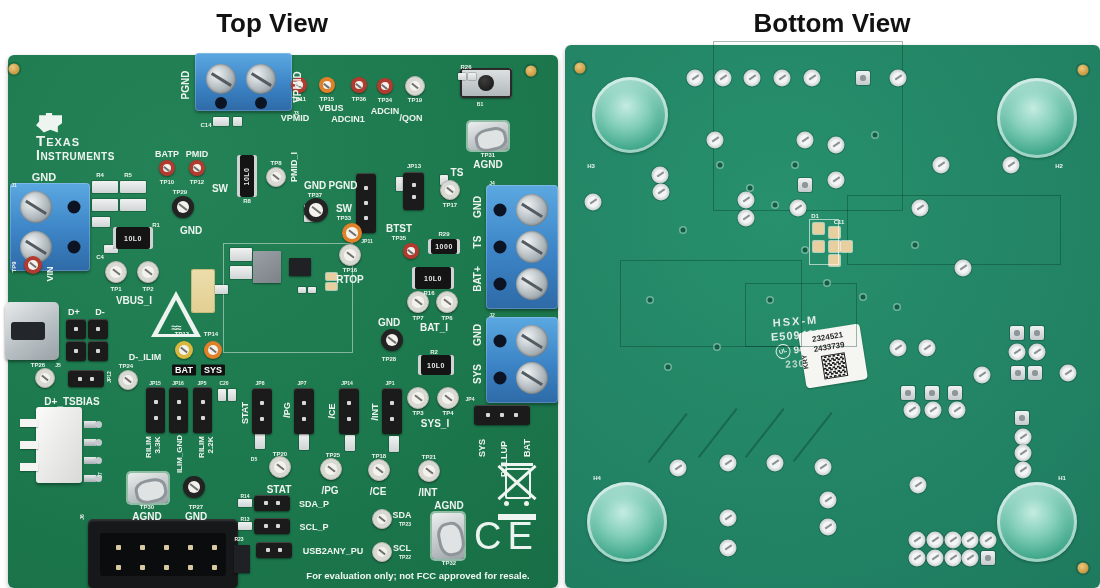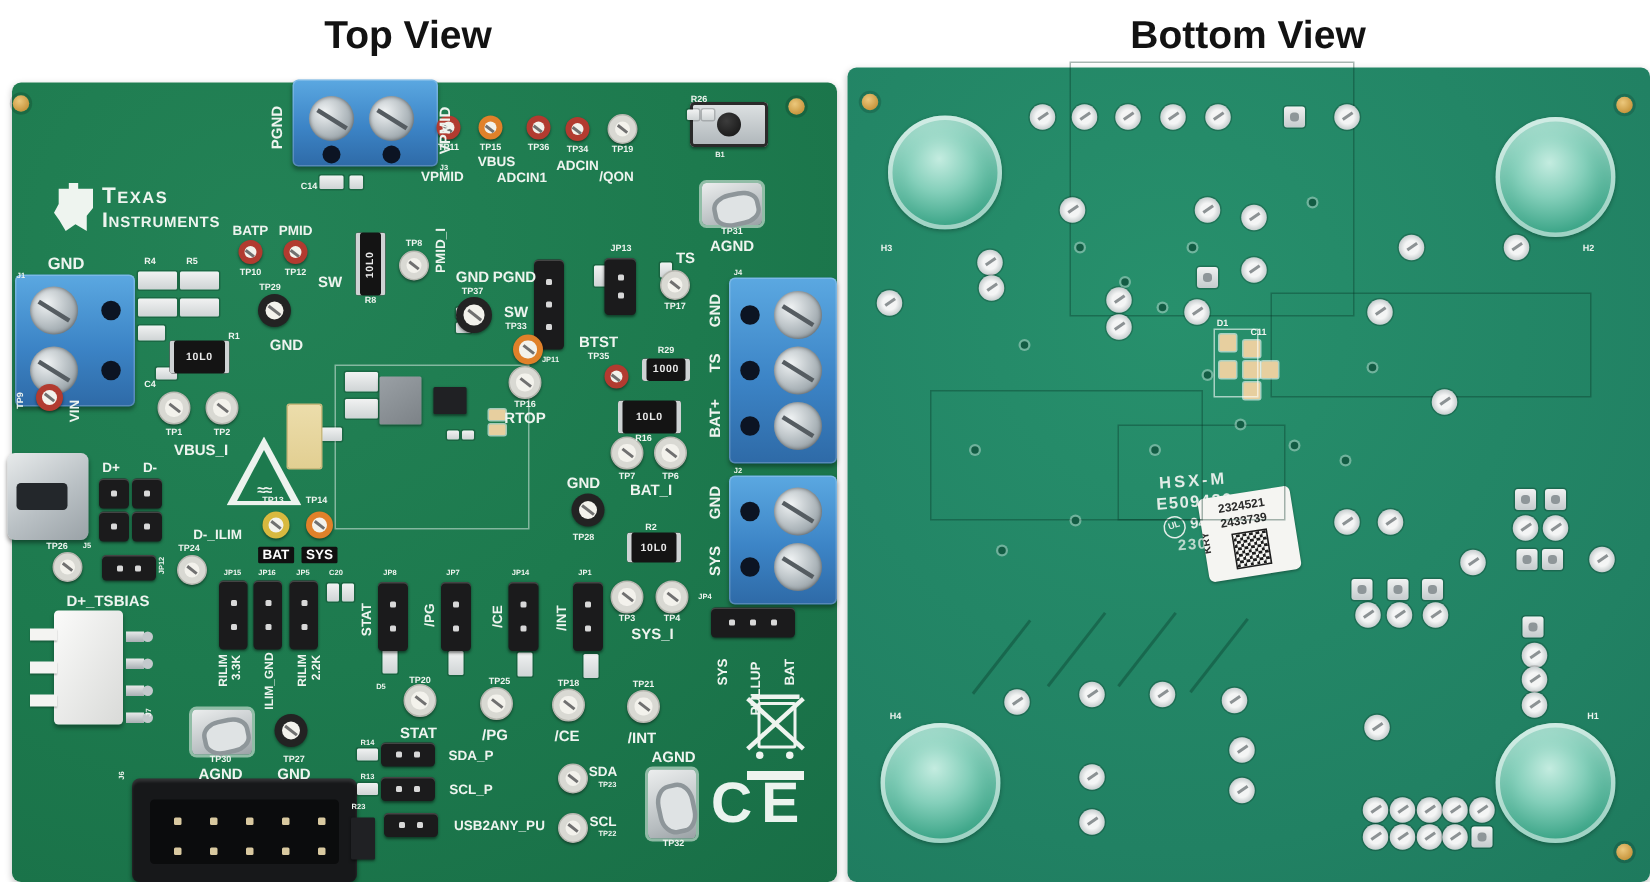--- a/index.html
+++ b/index.html
@@ -42,21 +42,21 @@
   .prt-d{background:#202124;box-shadow:0 1px 2px rgba(0,0,0,.5);}
   .prt-t{background:#e7cf9f;box-shadow:0 0 0 1px rgba(255,255,255,.6);}
   .prt-y{background:linear-gradient(#ecddab,#e2cf92);box-shadow:0 0 0 1px #c9b97c;}
   .gold{position:absolute;width:11px;height:11px;border-radius:50%;transform:translate(-50%,-50%);
         background:radial-gradient(circle at 40% 35%,#ecc87c,#c9973f 70%,#a87c2e);box-shadow:0 0 0 2px rgba(0,0,0,.15);}
 
   
   .sticker{position:absolute;left:22px;top:6px;width:162px;height:48px;background:#f4f4f1;border:2px solid #5a5a58;
            border-radius:4px;display:flex;flex-direction:column;align-items:center;justify-content:center;color:#161616;}
   .sticker div{font-size:13px;font-weight:bold;letter-spacing:.5px;line-height:1.35;}
-  .ti-logo{position:absolute;left:28px;top:58px;width:180px;height:50px;display:flex;align-items:center;color:#eef4ef;}
+  .ti-logo{position:absolute;left:28px;top:58px;width:180px;height:50px;display:flex;align-items:flex-start;color:#eef4ef;flex-direction:column;}
   .ti-bug{width:26px;height:32px;background:#eef4ef;margin-right:6px;
           clip-path:polygon(38% 0,62% 0,62% 12%,100% 12%,100% 52%,84% 68%,84% 100%,55% 86%,30% 100%,14% 78%,0 62%,12% 44%,12% 12%,38% 12%);}
   .ti-text{display:flex;flex-direction:column;font-variant:small-caps;font-weight:bold;line-height:1.05;}
   .ti-text .l1{font-size:15px;letter-spacing:1px;}
   .ti-text .l2{font-size:14px;letter-spacing:.5px;}
 
   .term{position:absolute;background:linear-gradient(180deg,#5ba8e1,#3c84c6 55%,#2e6aa7);border-radius:4px;
         box-shadow:0 2px 3px rgba(0,0,0,.35), inset 0 0 0 1px rgba(255,255,255,.2);}
   .screw{position:absolute;border-radius:50%;transform:translate(-50%,-50%);
          background:radial-gradient(circle at 35% 35%,#f0f3f4,#aab3b8 60%,#7b848a);box-shadow:inset 0 0 3px rgba(0,0,0,.5);}
@@ -88,21 +88,21 @@
   .hot .waves::before{content:"\2248\2248";letter-spacing:-1px;}
 
   .weee{position:absolute;left:487px;top:405px;width:44px;height:48px;}
   .weee .lid{position:absolute;left:6px;top:3px;width:32px;height:3px;background:#eef4ef;}
   .weee .bin{position:absolute;left:10px;top:8px;width:22px;height:27px;border:2.5px solid #eef4ef;border-radius:2px;}
   .weee .w1,.weee .w2{position:absolute;bottom:2px;width:5px;height:5px;border-radius:50%;background:#eef4ef;}
   .weee .w1{left:9px;}.weee .w2{left:29px;}
   .weee .x1,.weee .x2{position:absolute;left:-3px;top:21px;width:50px;height:3px;background:#eef4ef;}
   .weee .x1{transform:rotate(42deg);}.weee .x2{transform:rotate(-42deg);}
   .weee .bar{position:absolute;left:3px;bottom:-12px;width:38px;height:6px;background:#eef4ef;}
-  .ce{position:absolute;left:466px;top:460px;width:80px;color:#eaf3ee;font-size:38px;font-weight:bold;letter-spacing:6px;}
+  .ce{position:absolute;left:466px;top:460px;width:80px;color:#eaf3ee;font-size:38px;font-weight:normal;letter-spacing:6px;}
   .evaltext{position:absolute;left:278px;top:515px;width:264px;text-align:center;color:#f0f6f1;font-size:9.5px;font-weight:bold;}
 
   
   .bump{position:absolute;border-radius:50%;transform:translate(-50%,-50%);
     background:radial-gradient(circle at 45% 38%,#c4ece0 0%,#84cfba 35%,#3ea689 70%,#2c8e72 100%);
     box-shadow:inset 0 0 0 3px rgba(255,255,255,.5), inset 0 8px 12px rgba(255,255,255,.35), 0 1px 3px rgba(0,0,0,.3);}
   .pad{position:absolute;width:17px;height:17px;border-radius:50%;transform:translate(-50%,-50%);
     background:radial-gradient(circle,#f4f5f5 0 38%,#c8cecf 70%,#aeb4b6);box-shadow:0 0 0 1px rgba(0,0,0,.18);}
   .pad::after{content:"";position:absolute;left:30%;top:42%;width:45%;height:2px;background:#8c9294;transform:rotate(-35deg);}
   .spad{position:absolute;width:14px;height:14px;border-radius:2px;transform:translate(-50%,-50%);
@@ -205,20 +205,21 @@
     <div class="weee">
       <div class="lid"></div>
         <div class="bin"></div>
         <div class="w1"></div>
         <div class="w2"></div>
       <div class="x1"></div>
         <div class="x2"></div>
         <div class="bar"></div>
     </div>
     <div class="ce">CE</div>
+    <div class="evaltext">For evaluation only; not FCC approved for resale.</div>
     <div class="silkbox" style="left:215px;top:188px;width:128px;height:108px"></div>
     <div id="topLayer">
         <div class="prt prt-w" style="left: 84px; top: 126px; width: 26px; height: 12px;"></div>
         <div class="prt prt-w" style="left: 112px; top: 126px; width: 26px; height: 12px;"></div>
         <div class="prt prt-w" style="left: 84px; top: 144px; width: 26px; height: 12px;"></div>
         <div class="prt prt-w" style="left: 112px; top: 144px; width: 26px; height: 12px;"></div>
         <div class="prt prt-w" style="left: 84px; top: 162px; width: 18px; height: 10px;"></div>
         <div class="prt prt-w" style="left: 205px; top: 62px; width: 16px; height: 9px;"></div>
         <div class="prt prt-w" style="left: 225px; top: 62px; width: 9px; height: 9px;"></div>
         <div class="prt prt-w" style="left: 222px; top: 193px; width: 22px; height: 13px;"></div>

